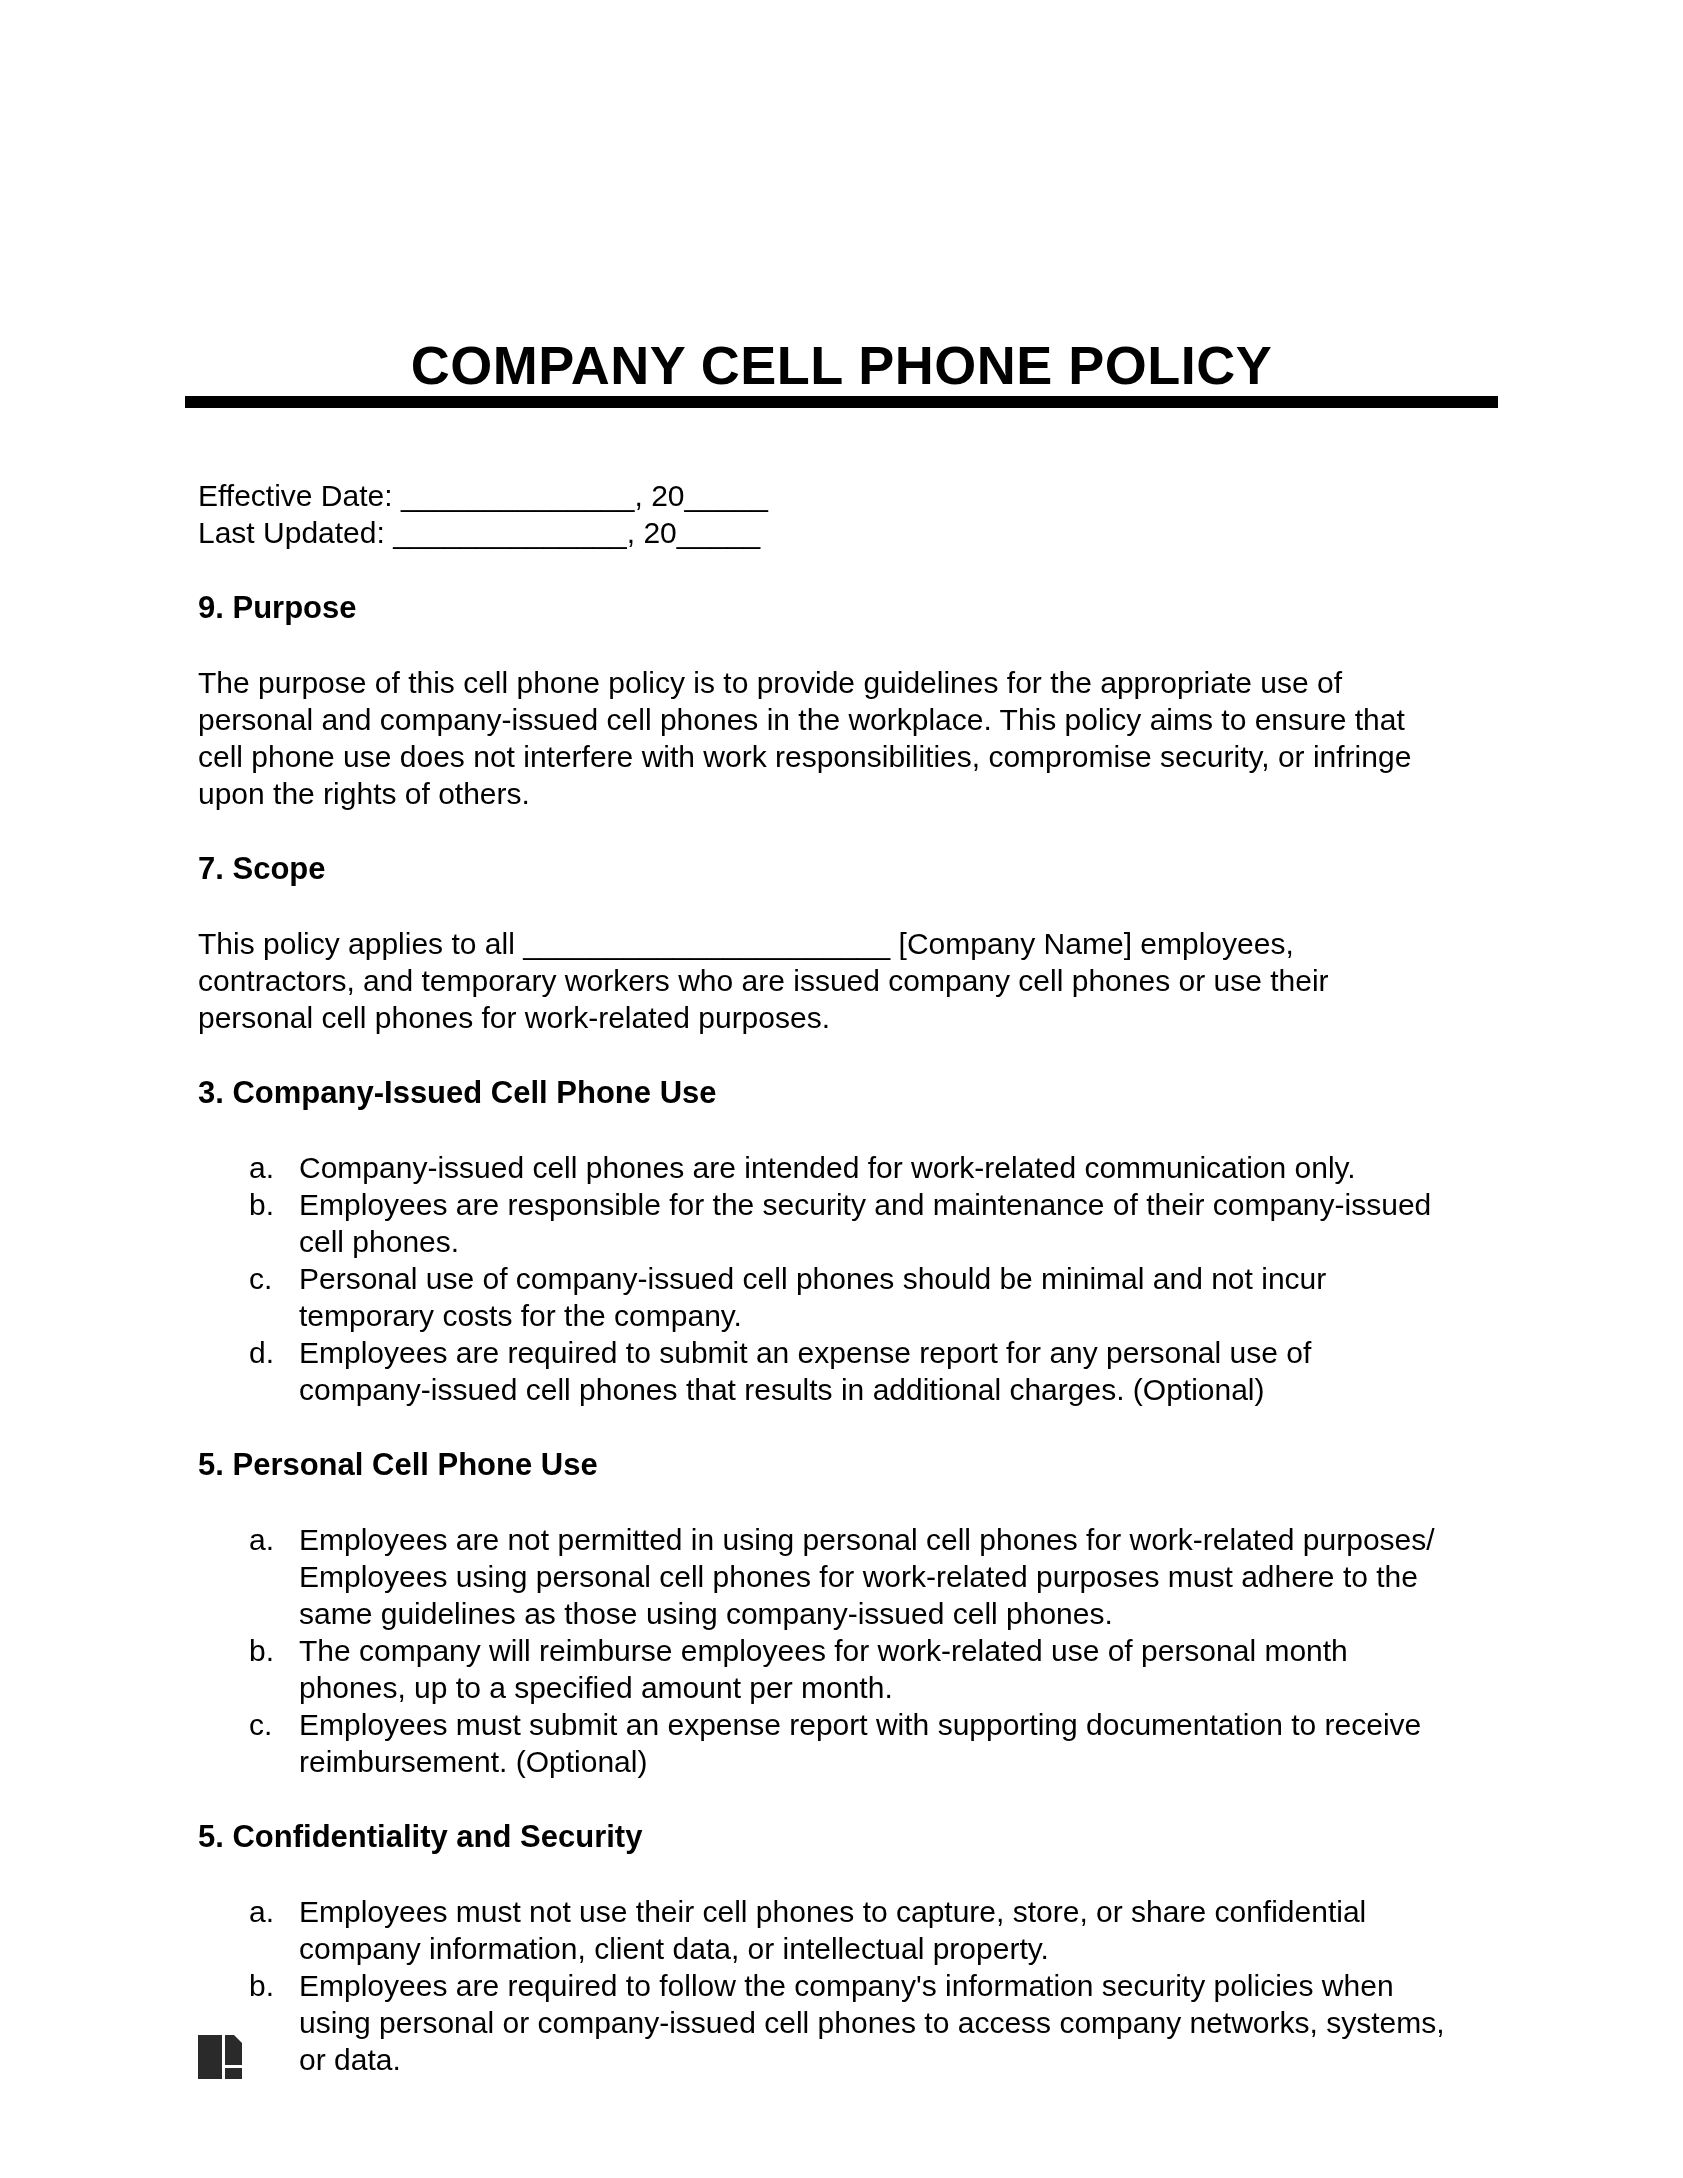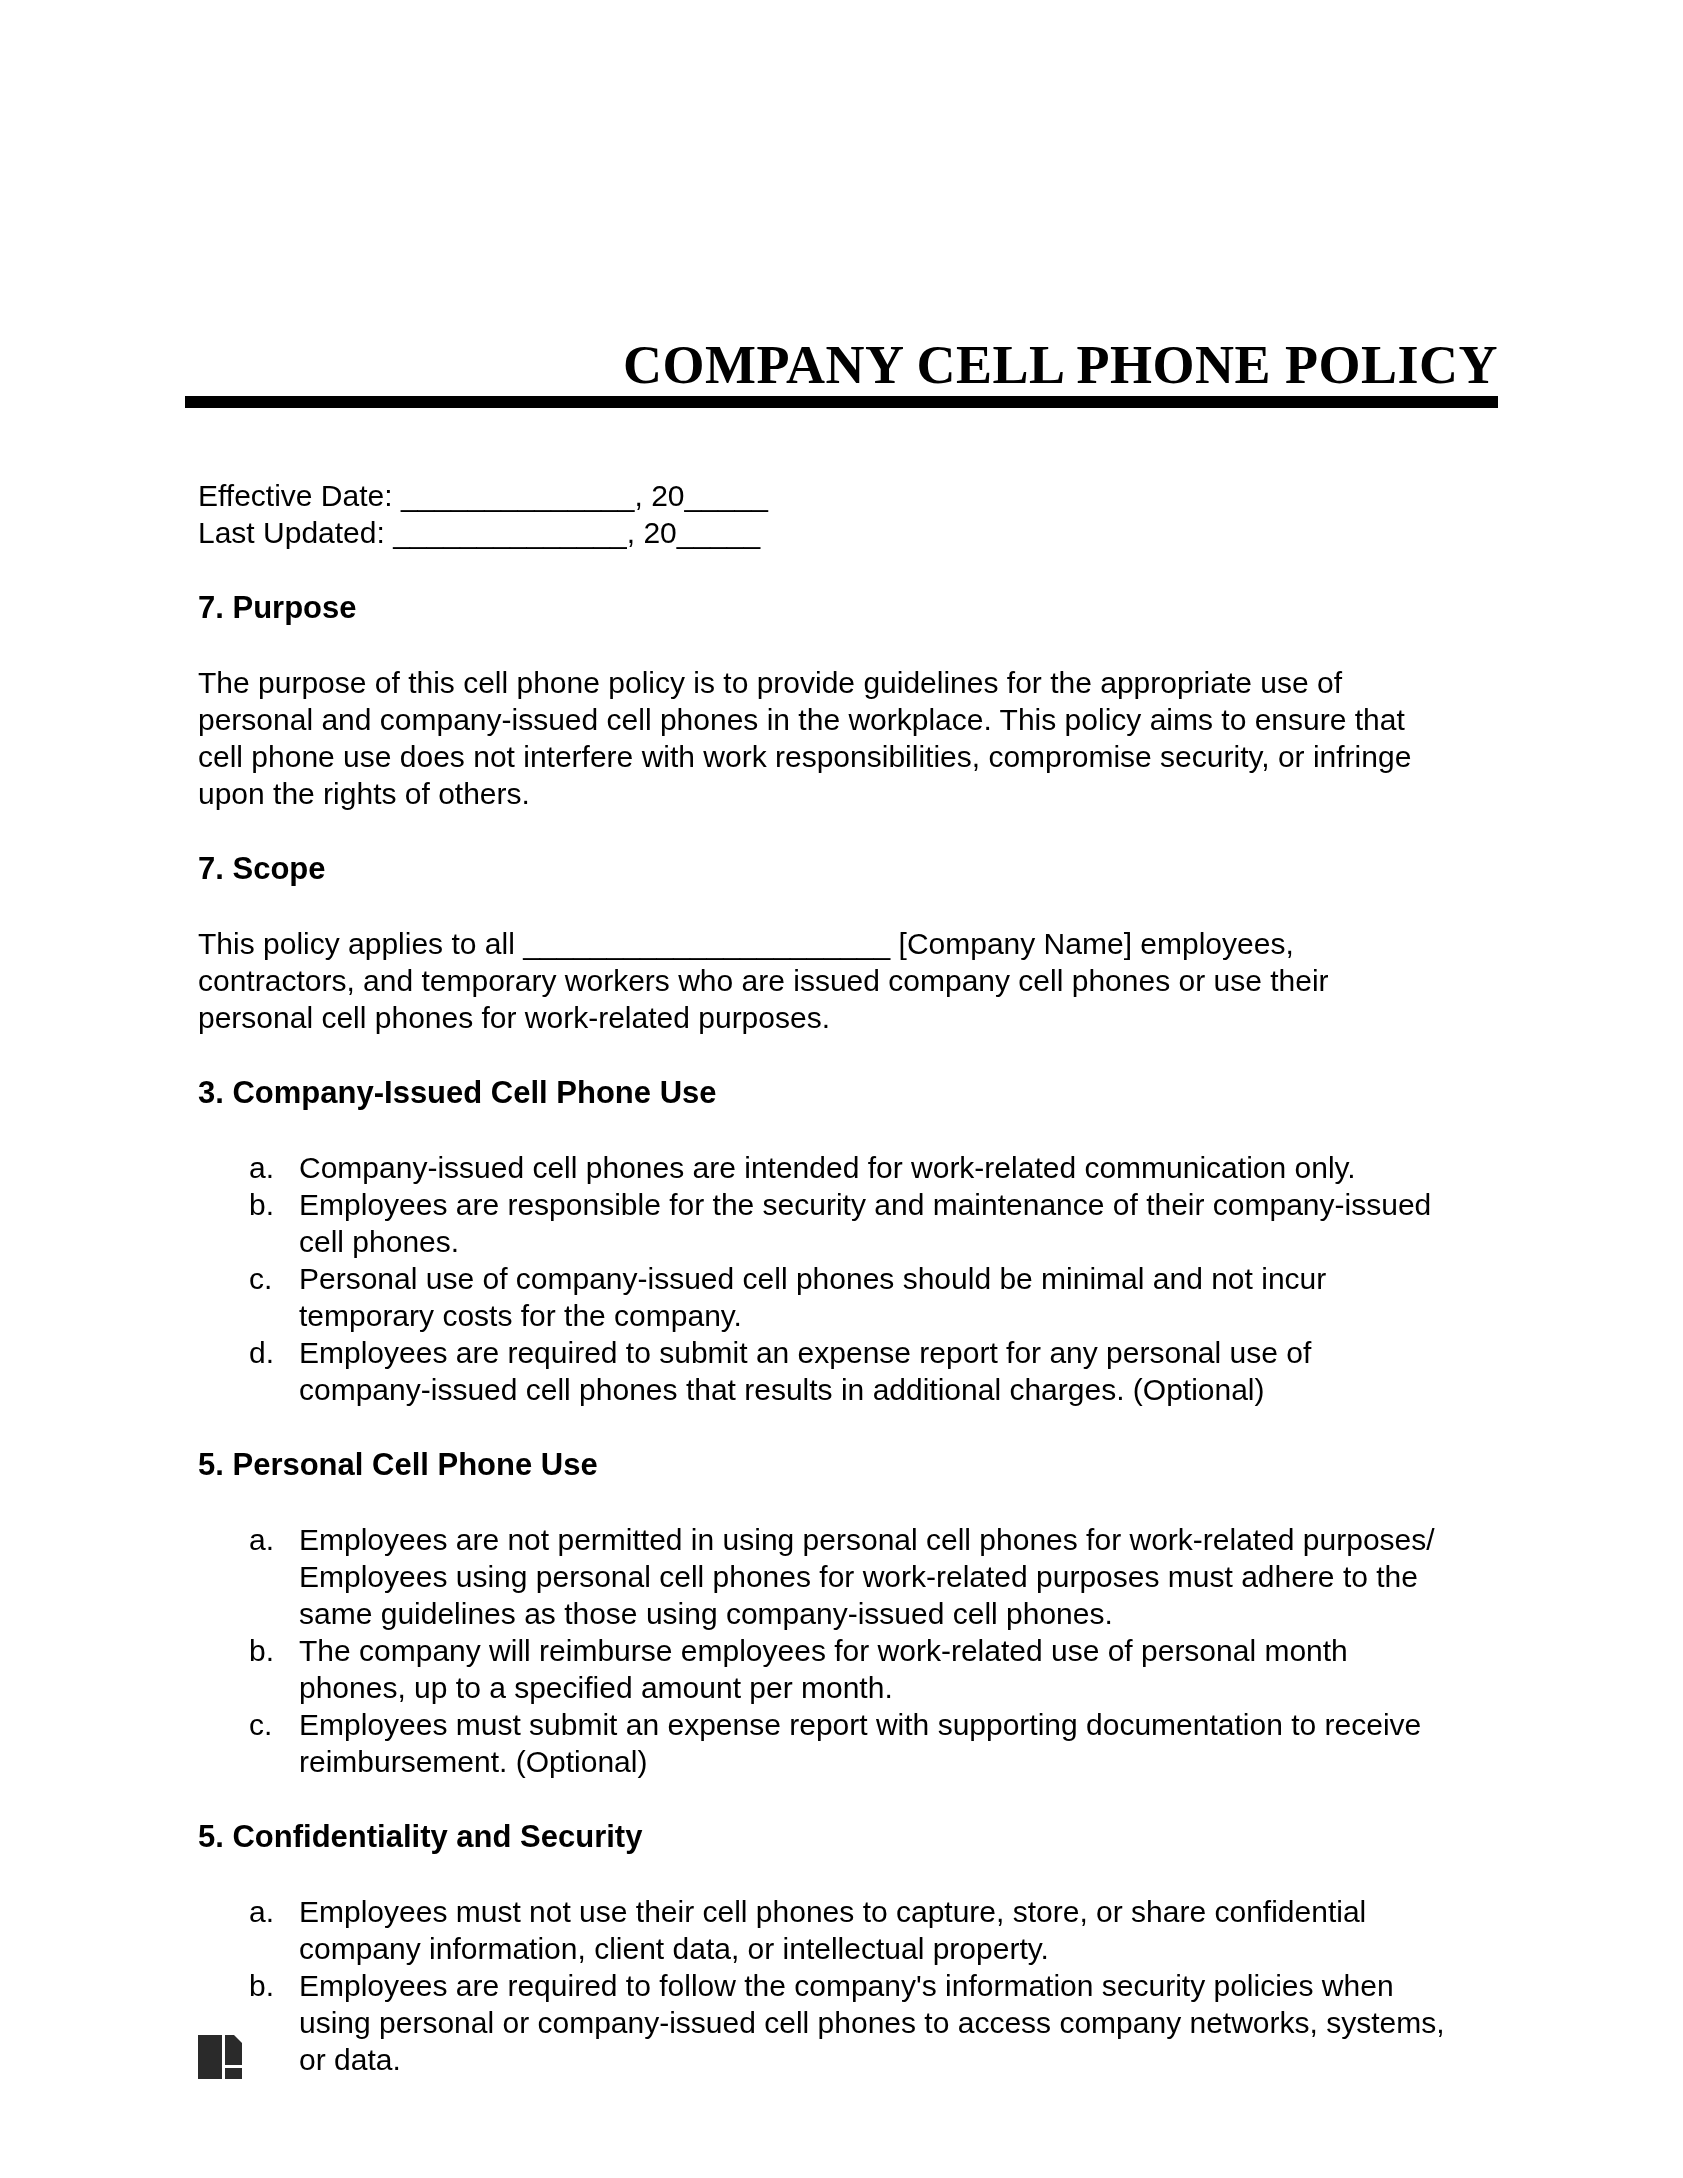--- a/index.html
+++ b/index.html
@@ -9,22 +9,21 @@
     width: 1683px;
     height: 2178px;
     background: #ffffff;
     overflow: hidden;
     font-family: "Liberation Sans", "DejaVu Sans", sans-serif;
     color: #000000;
   }
   
   .doc-header {
     margin: 0 185px;
-    text-align: right;
-    font-family: Liberation Serif, serif;
+    text-align: center;
   }
   .doc-title {
     padding-top: 335px;
     font-size: 54px;
     line-height: 61px;
     font-weight: bold;
     letter-spacing: 0.5px;
     white-space: nowrap;
   }
   .title-rule {
@@ -84,21 +83,21 @@
   </header>
 
   <div class="doc-body">
 
     <div class="meta-block">
       <p class="meta-line"><span>Effective Date:</span><span> </span><span class="blank">______________</span><span>, 20</span><span class="blank">_____</span></p>
       <p class="meta-line"><span>Last Updated:</span><span> </span><span class="blank">______________</span><span>, 20</span><span class="blank">_____</span></p>
     </div>
 
     <section>
-      <h2 class="sec-heading">7. Purpose</h2>
+      <h2 class="sec-heading">9. Purpose</h2>
       <p class="sec-para">The purpose of this cell phone policy is to provide guidelines for the appropriate use of personal and company-issued cell phones in the workplace. This policy aims to ensure that cell phone use does not interfere with work responsibilities, compromise security, or infringe upon the rights of others.</p>
     </section>
 
     <section>
       <h2 class="sec-heading">7. Scope</h2>
       <p class="sec-para">This policy applies to all ______________________ [Company Name] employees, contractors, and temporary workers who are issued company cell phones or use their personal cell phones for work-related purposes.</p>
     </section>
 
     <section>
       <h2 class="sec-heading">3. Company-Issued Cell Phone Use</h2>

